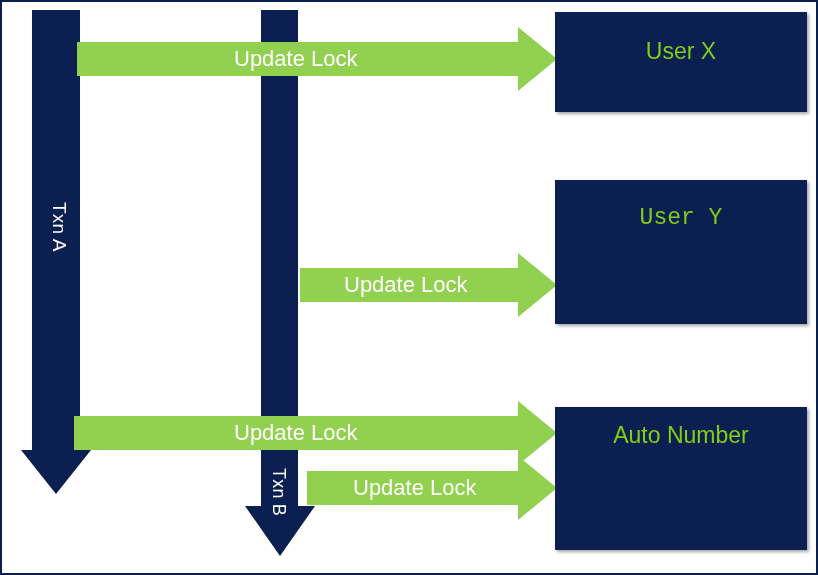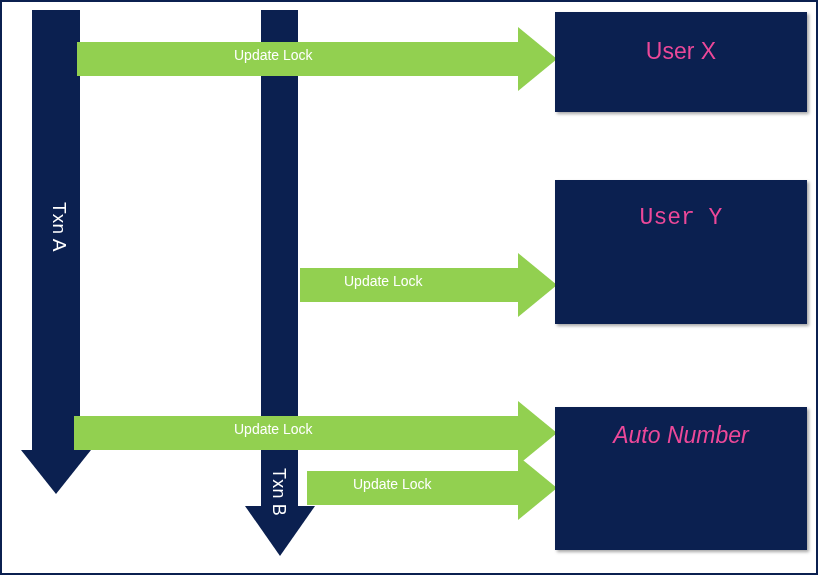--- a/index.html
+++ b/index.html
@@ -59,37 +59,37 @@
     background: #92d050;
   }
   .harrow .hhead {
     position: absolute;
     width: 0;
     height: 0;
   }
   .harrow .hlabel {
     position: absolute;
     color: #ffffff;
-    font-size: 14px;
+    font-size: 22px;
     white-space: nowrap;
     line-height: 1;
   }
 
   
   .ebox {
     position: absolute;
     background: #0b2050;
     box-shadow: 2px 2px 3px rgba(0,0,0,0.35);
   }
   .ebox .elabel {
     position: absolute;
     left: 0;
     width: 100%;
     text-align: center;
-    color: #ec4899;
+    color: #84cc16;
     font-size: 23px;
     white-space: nowrap;
   }
 </style>
 </head>
 <body>
 
 <div id="canvas">
 
   <div class="varrow" style="left:30px; top:8px; width:48px; height:484px;">
@@ -130,16 +130,16 @@
 
   <div class="ebox" style="left:553px; top:10px; width:252px; height:100px;">
     <div class="elabel" style="top:26px;">User X</div>
   </div>
 
   <div class="ebox" style="left:553px; top:178px; width:252px; height:144px;font-family:Liberation Mono, monospace;">
     <div class="elabel" style="top:25px;">User Y</div>
   </div>
 
   <div class="ebox" style="left:553px; top:405px; width:252px; height:143px;">
-    <div class="elabel" style="top:15px;font-style:italic;">Auto Number</div>
+    <div class="elabel" style="top:15px;">Auto Number</div>
   </div>
 
 </div>
 
 </body></html>

